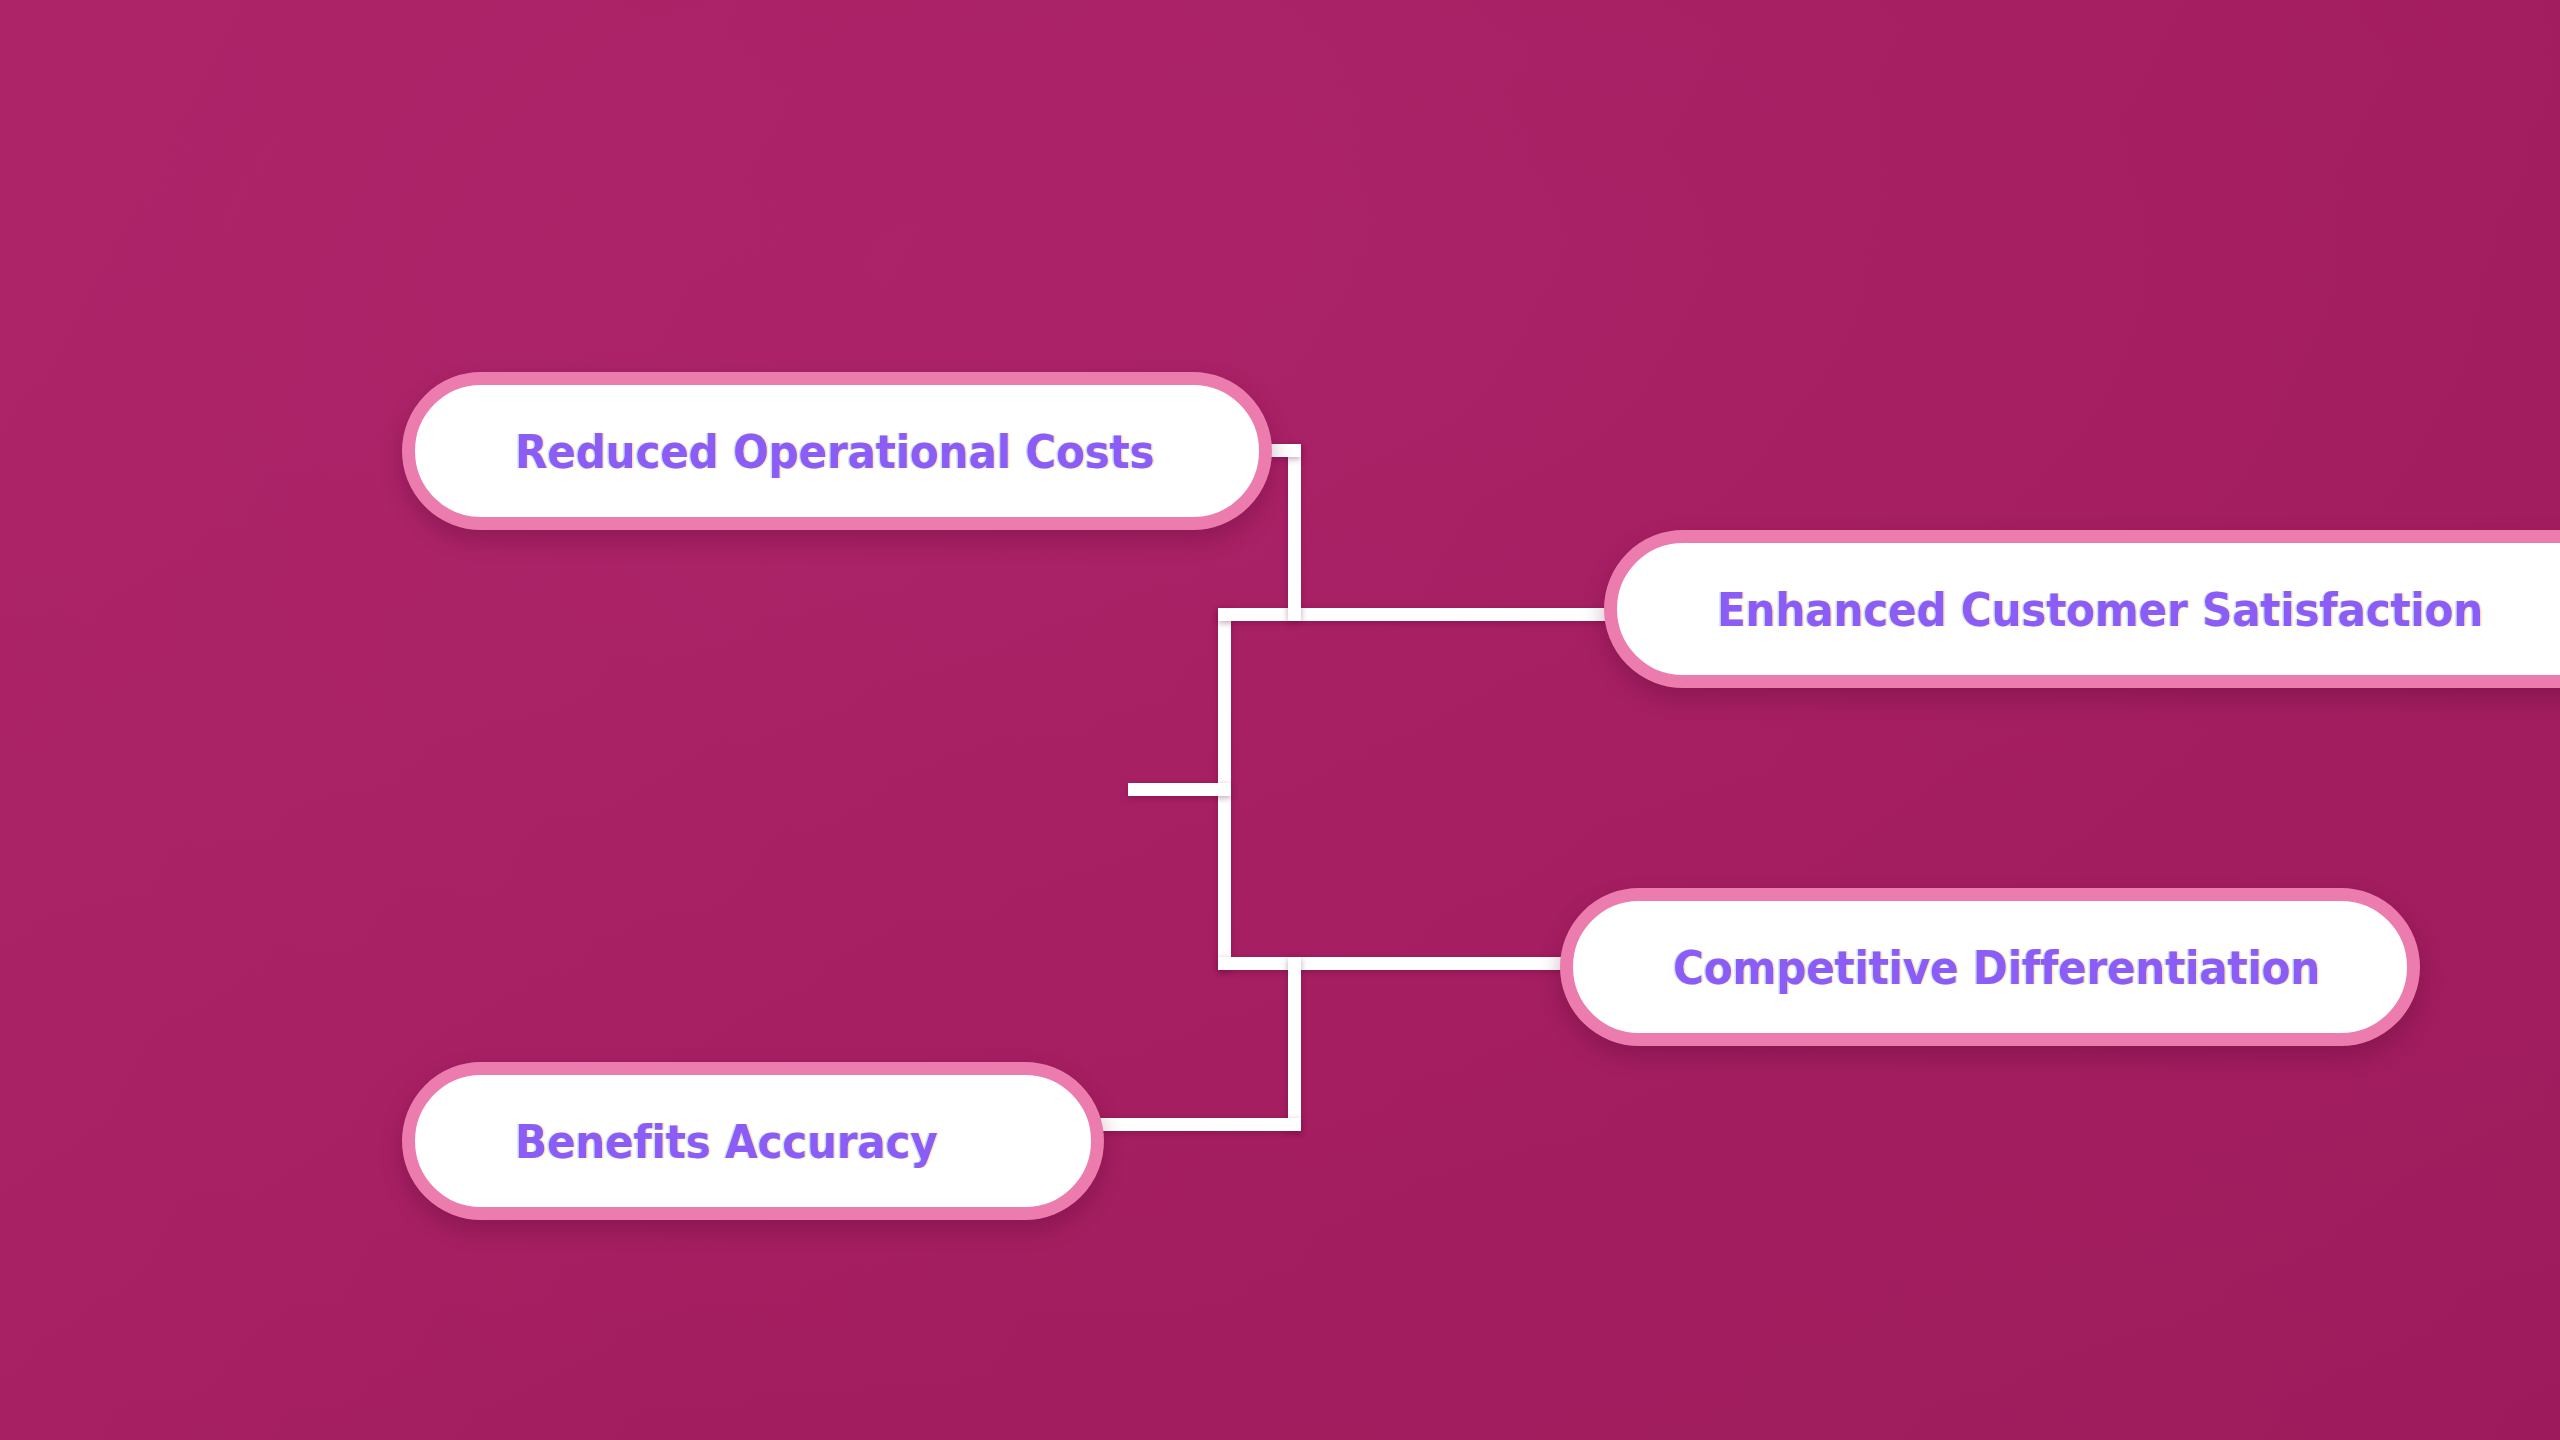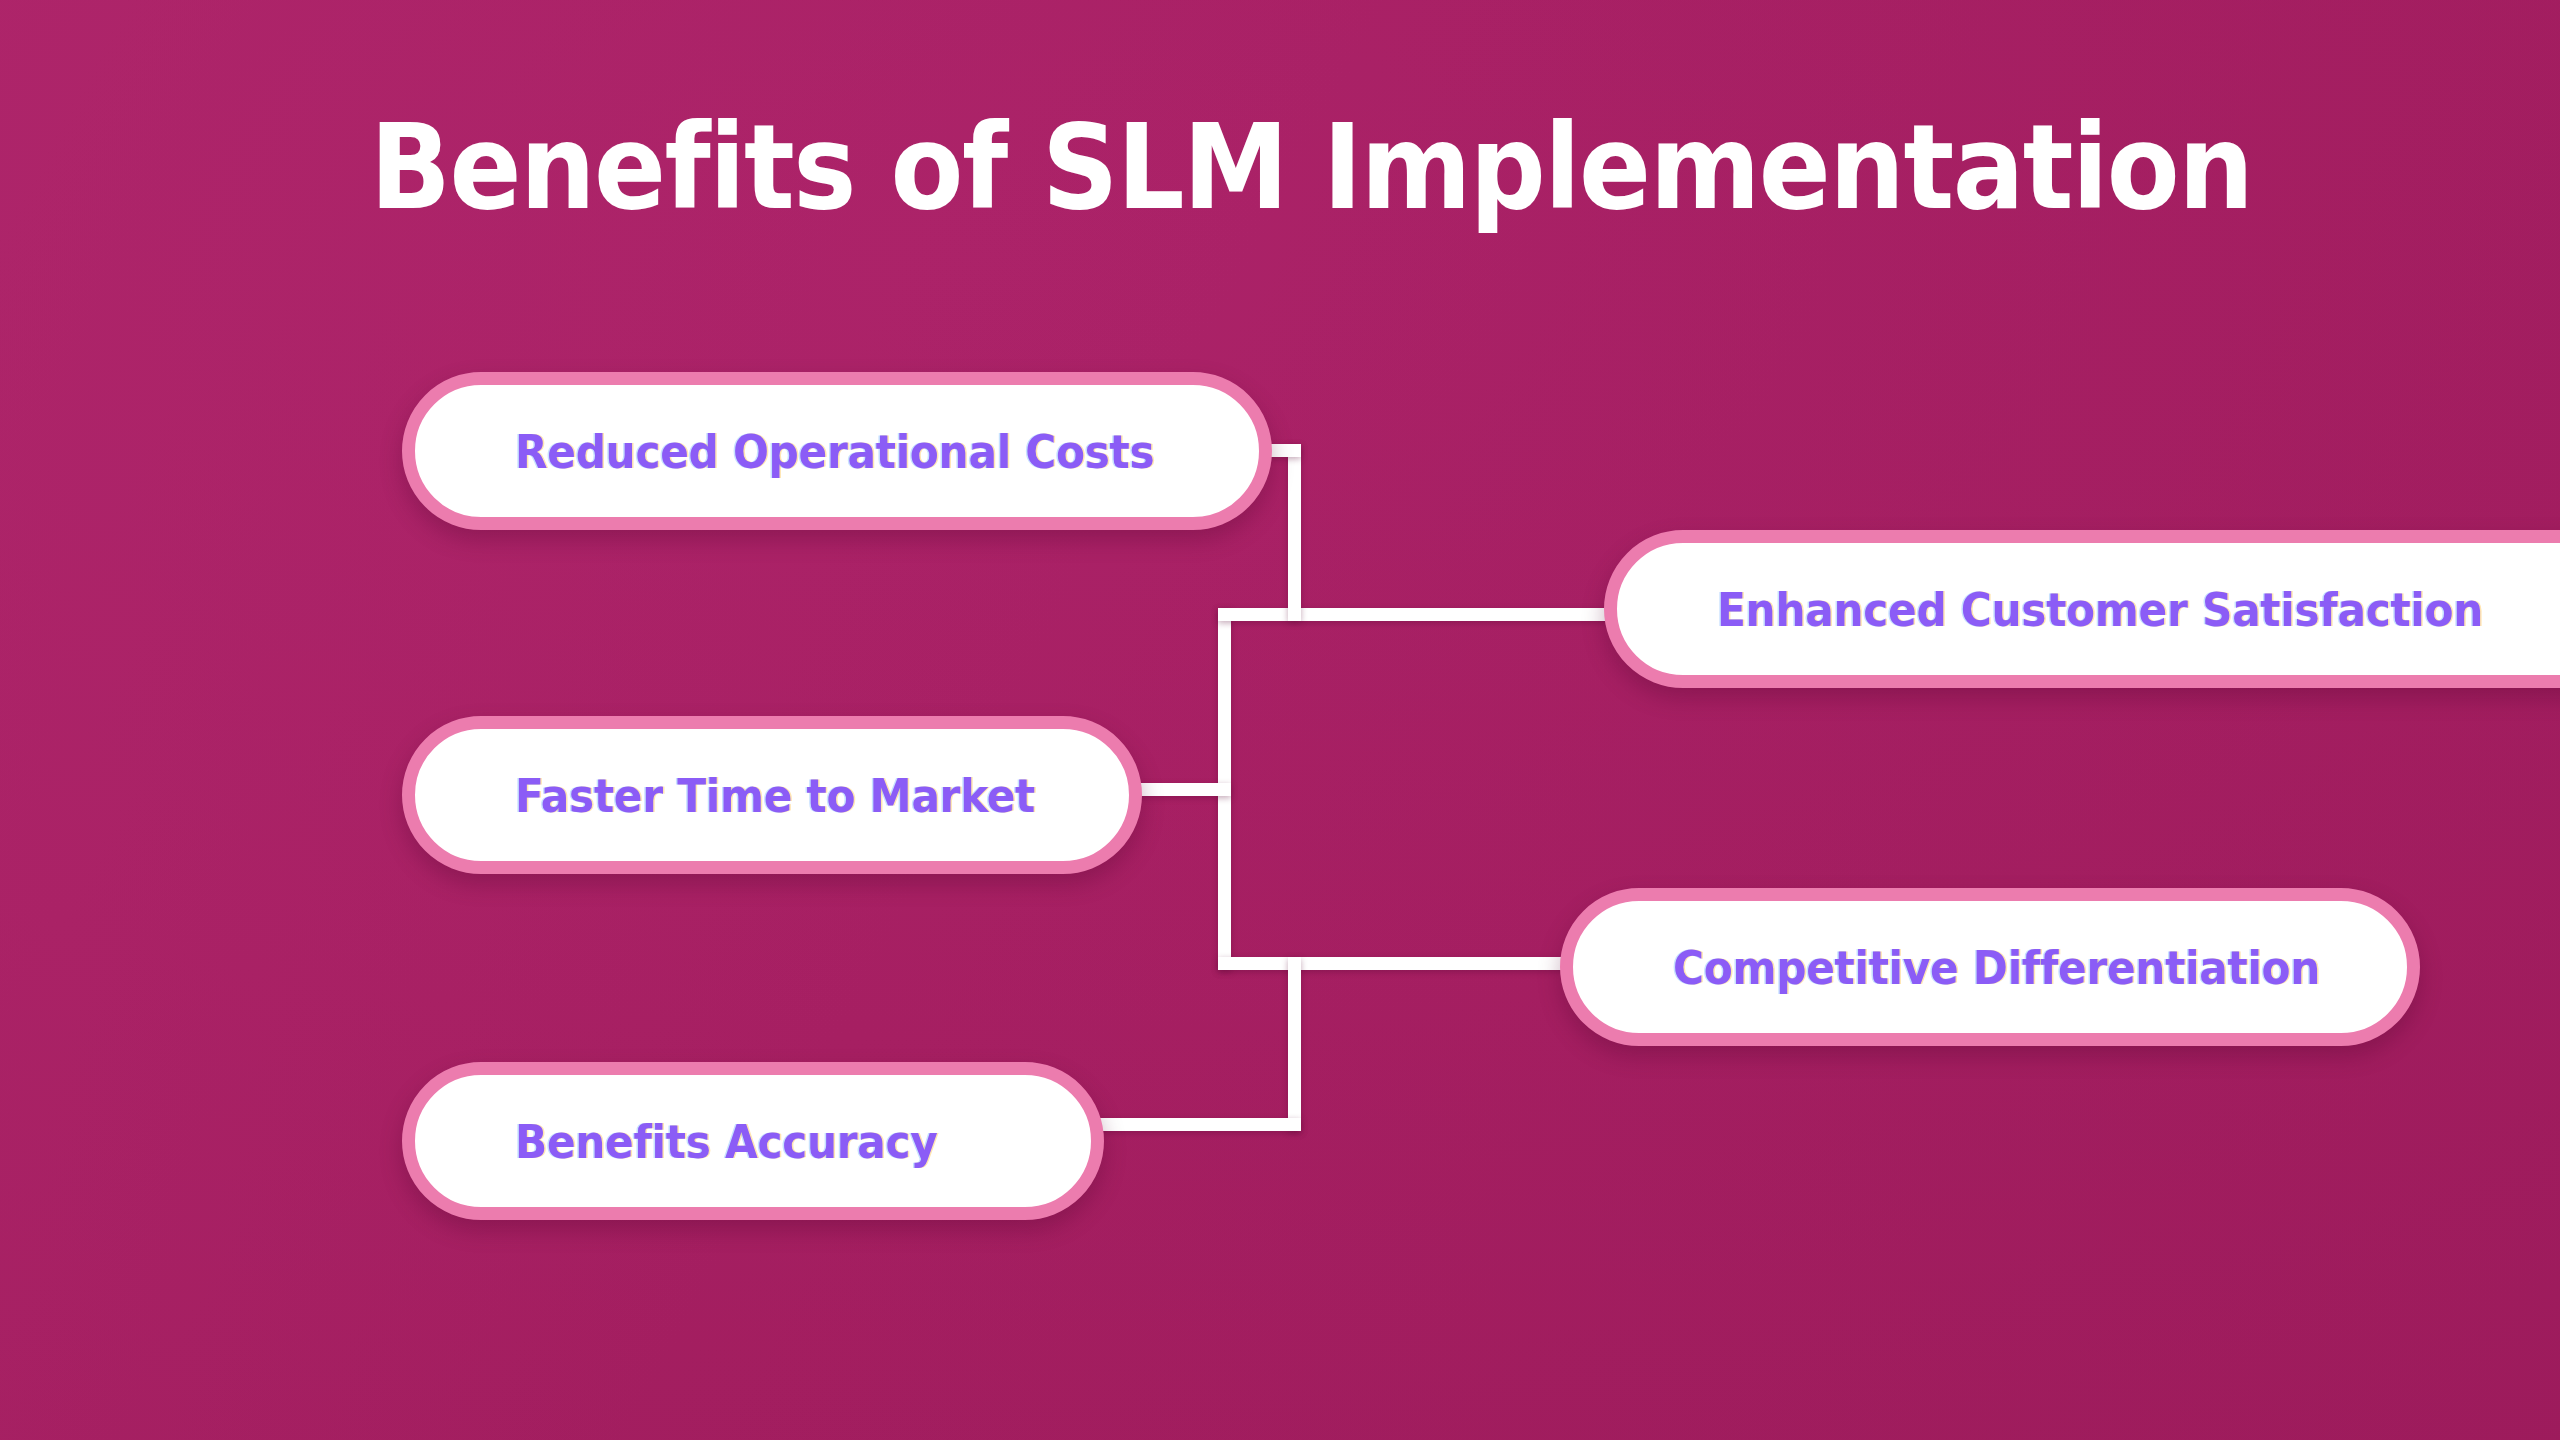--- a/index.html
+++ b/index.html
@@ -68,21 +68,20 @@
     color: #8b5cf6;
     white-space: nowrap;
     text-shadow: 1.5px 0 0 rgba(255,170,0,0.30), -1.5px 0 0 rgba(0,120,255,0.22);
   }
 </style>
 </head>
 <body>
 
 <div id="canvas">
 
-  <div class="title">Benefits of SLM Implementation</div>
 
   <div class="conn" style="left:1218px; top:608px; width:13px; height:362px;"></div>
 
   <div class="conn" style="left:1218px; top:608px; width:392px; height:13px;"></div>
 
   <div class="conn" style="left:1218px; top:957px; width:412px; height:13px;"></div>
 
   <div class="conn" style="left:1288px; top:444px; width:13px; height:177px;"></div>
 
   <div class="conn" style="left:1258px; top:444px; width:43px; height:13px;"></div>
@@ -90,23 +89,20 @@
   <div class="conn" style="left:1288px; top:957px; width:13px; height:174px;"></div>
 
   <div class="conn" style="left:1092px; top:1118px; width:209px; height:13px;"></div>
 
   <div class="conn" style="left:1128px; top:783px; width:103px; height:13px;"></div>
 
   <div class="node" style="left:402px; top:372px; width:870px; height:158px; padding-left:100px;">
     <span class="node-label">Reduced Operational Costs</span>
   </div>
 
-  <div class="node" style="left:402px; top:716px; width:740px; height:158px; padding-left:100px;">
-    <span class="node-label">Faster Time to Market</span>
-  </div>
 
   <div class="node" style="left:402px; top:1062px; width:702px; height:158px; padding-left:100px;">
     <span class="node-label">Benefits Accuracy</span>
   </div>
 
   <div class="node" style="left:1604px; top:530px; width:1050px; height:158px; padding-left:100px;">
     <span class="node-label">Enhanced Customer Satisfaction</span>
   </div>
 
   <div class="node" style="left:1560px; top:888px; width:860px; height:158px; padding-left:100px;">

